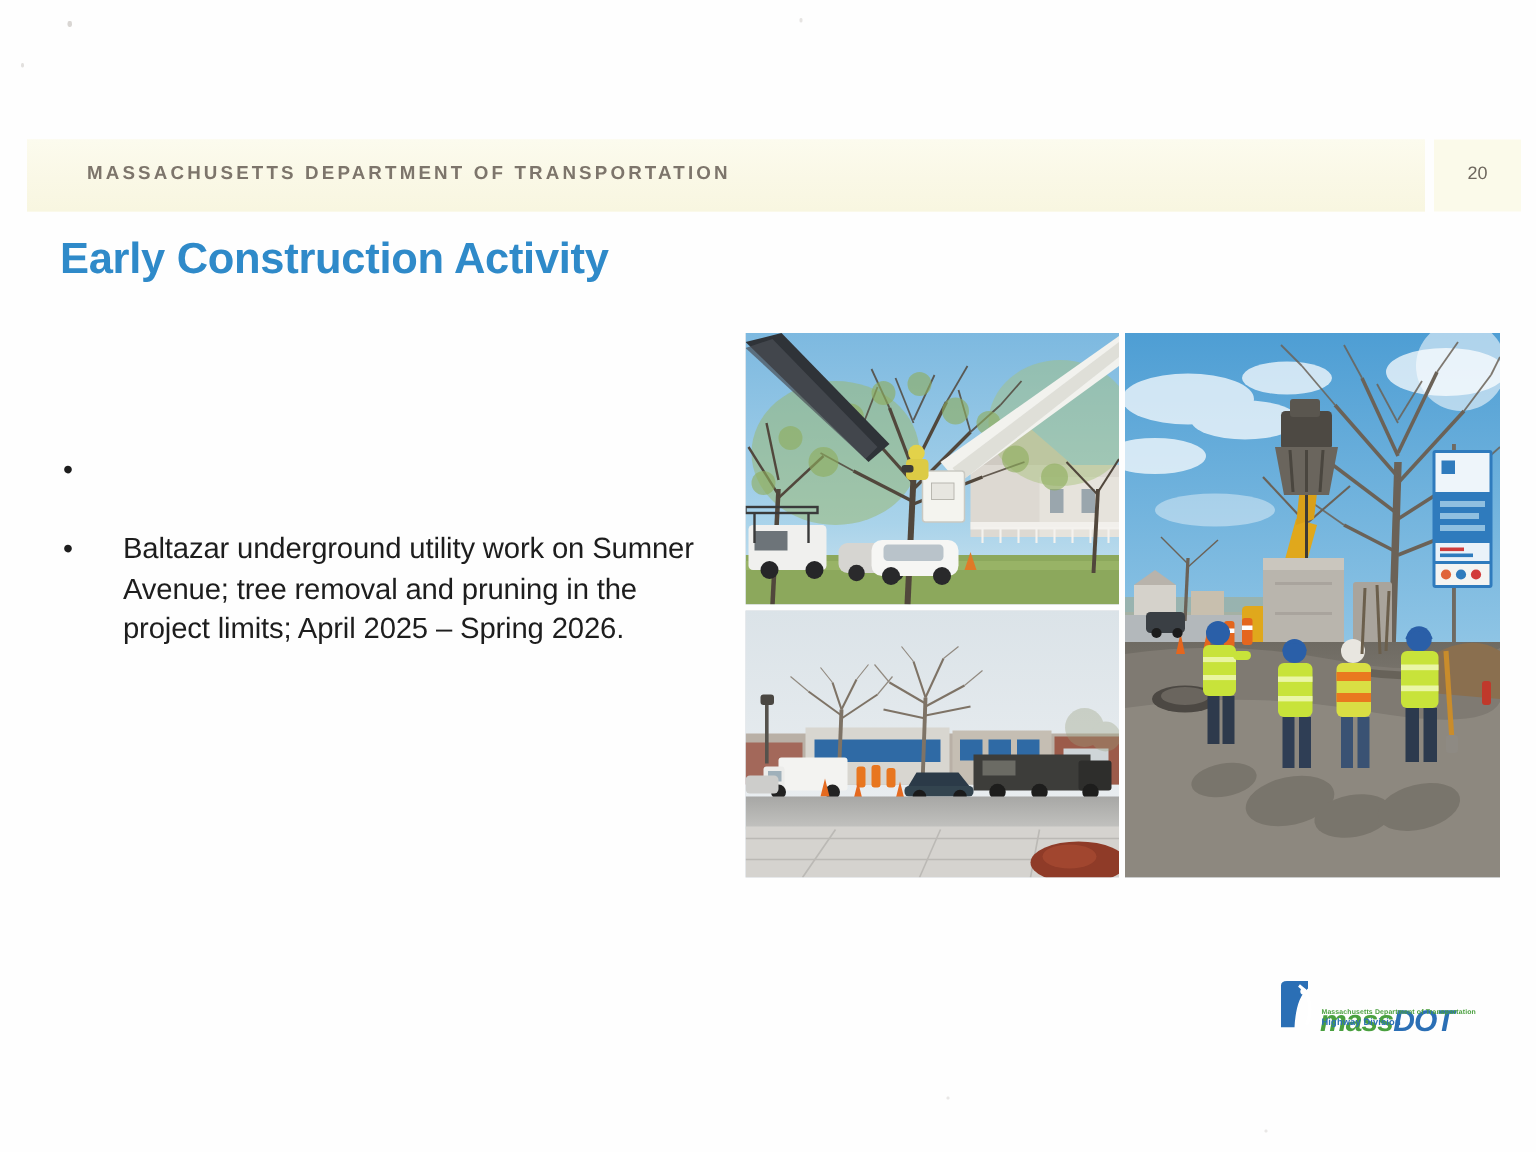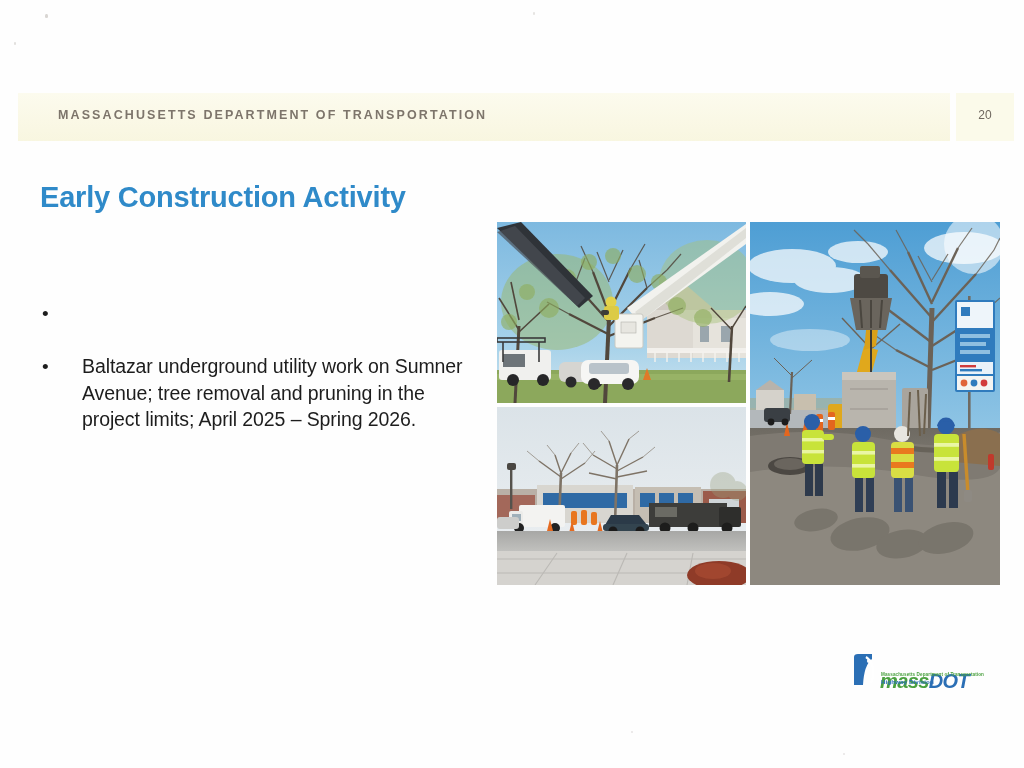--- a/index.html
+++ b/index.html
@@ -74,21 +74,20 @@
   
   .slide-title {
     position: absolute;
     left: 40px;
     top: 157px;
     font-size: 29px;
     font-weight: bold;
     color: #2f8ac9;
     letter-spacing: -0.2px;
     white-space: nowrap;
-    margin-top: 24px;
   }
 
   
   .bullets {
     position: absolute;
     left: 36px;
     top: 300px;
     width: 430px;
   }
   .bullet-row {

